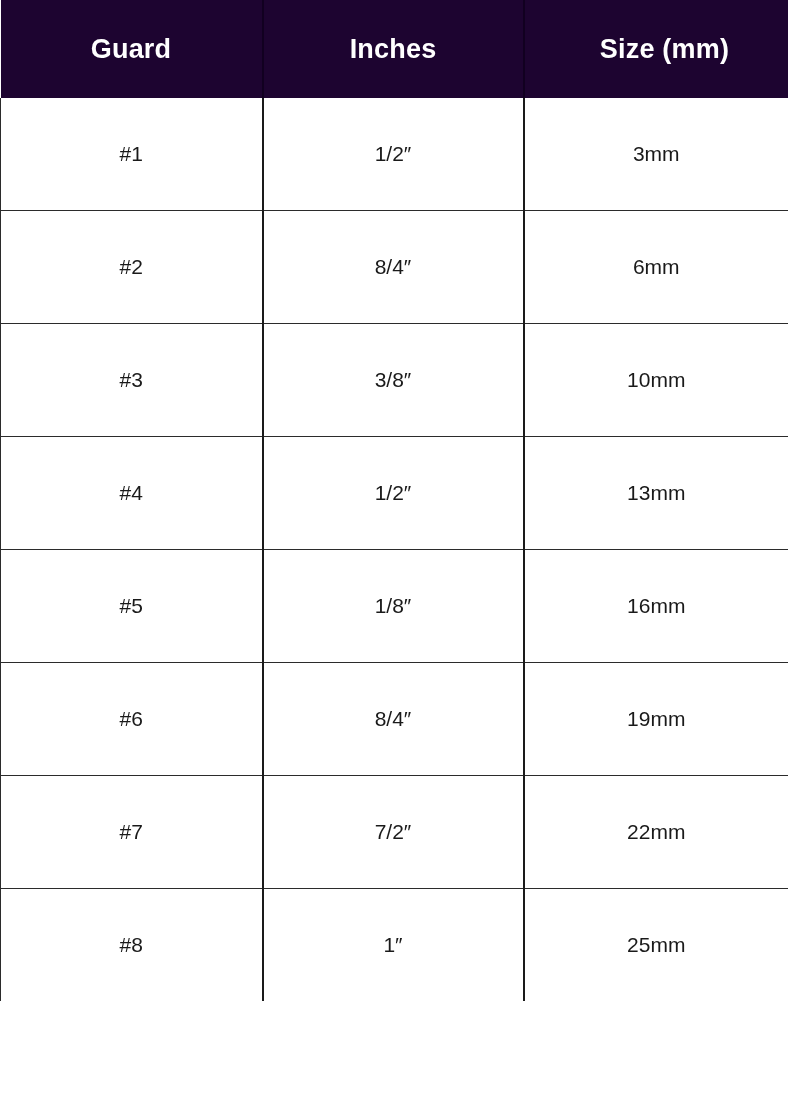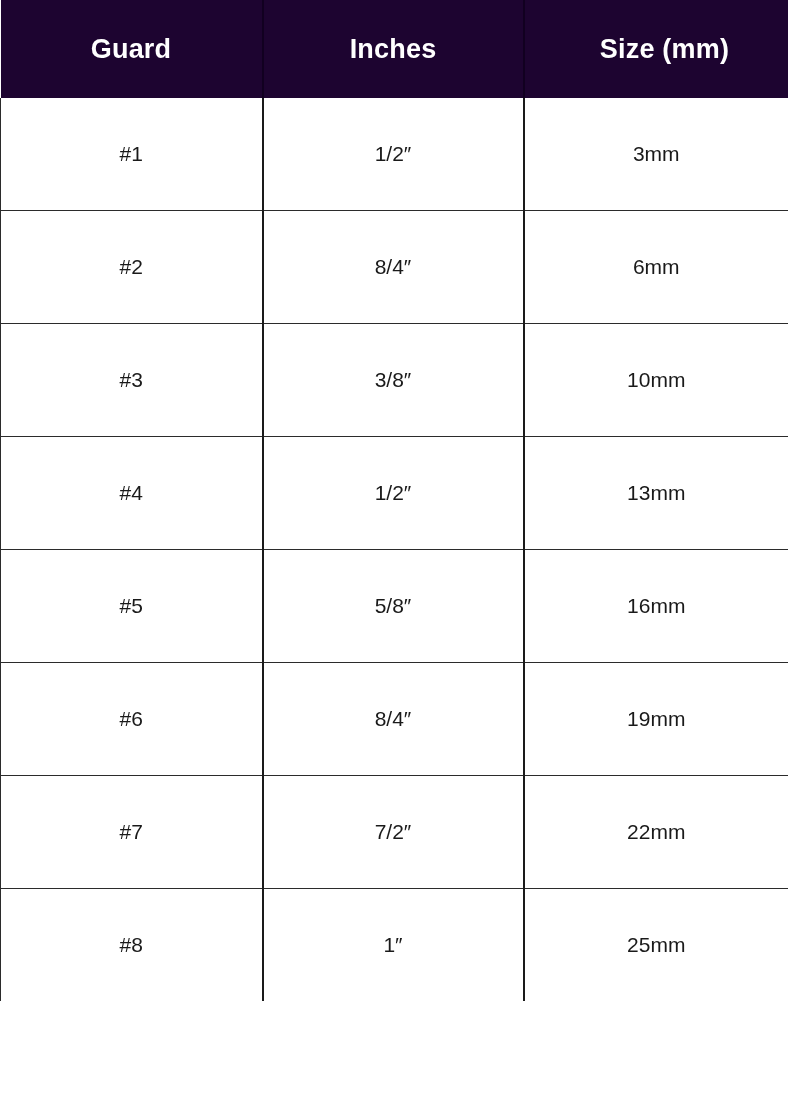--- a/index.html
+++ b/index.html
@@ -121,21 +121,21 @@
         <td>3/8″</td>
         <td>10mm</td>
       </tr>
       <tr class="data-row">
         <td>#4</td>
         <td>1/2″</td>
         <td>13mm</td>
       </tr>
       <tr class="data-row">
         <td>#5</td>
-        <td>5/8″</td>
+        <td>1/8″</td>
         <td>16mm</td>
       </tr>
       <tr class="data-row">
         <td>#6</td>
         <td>8/4″</td>
         <td>19mm</td>
       </tr>
       <tr class="data-row">
         <td>#7</td>
         <td>7/2″</td>

